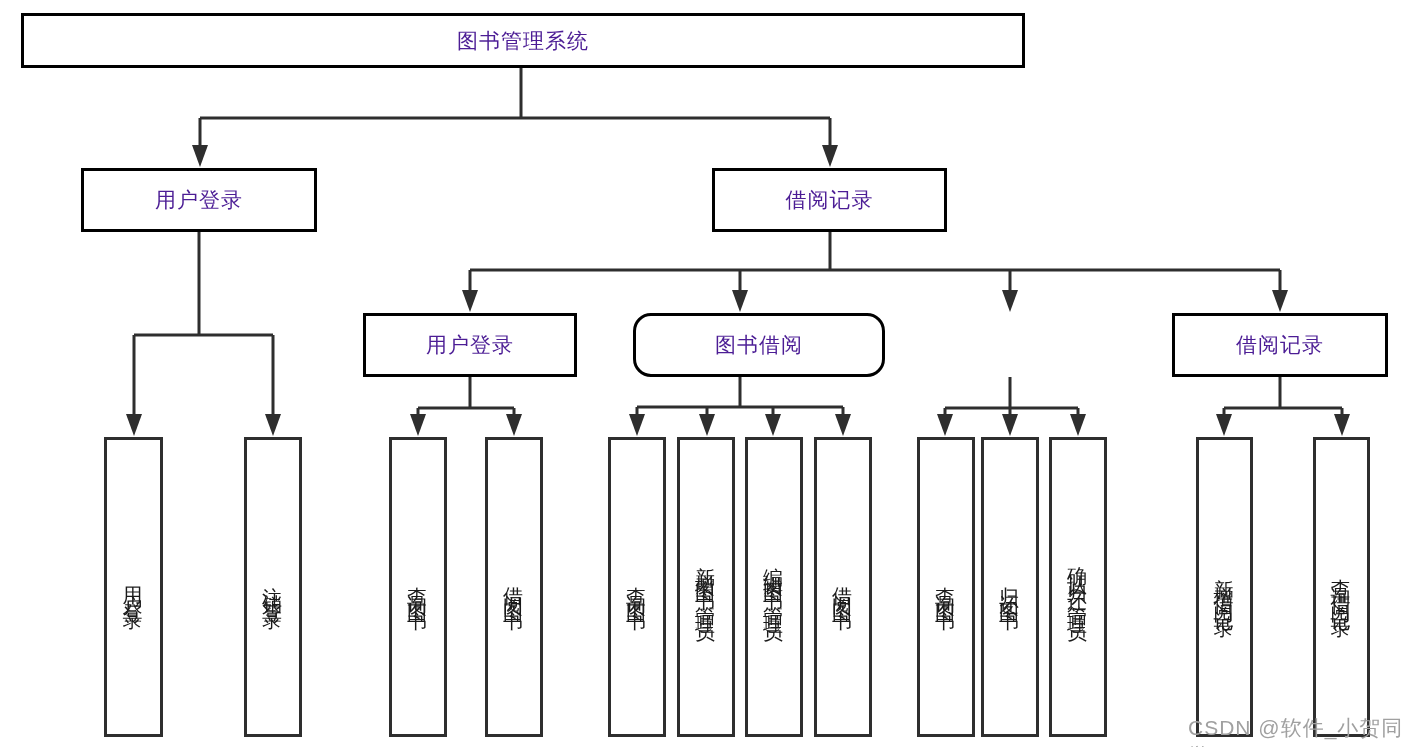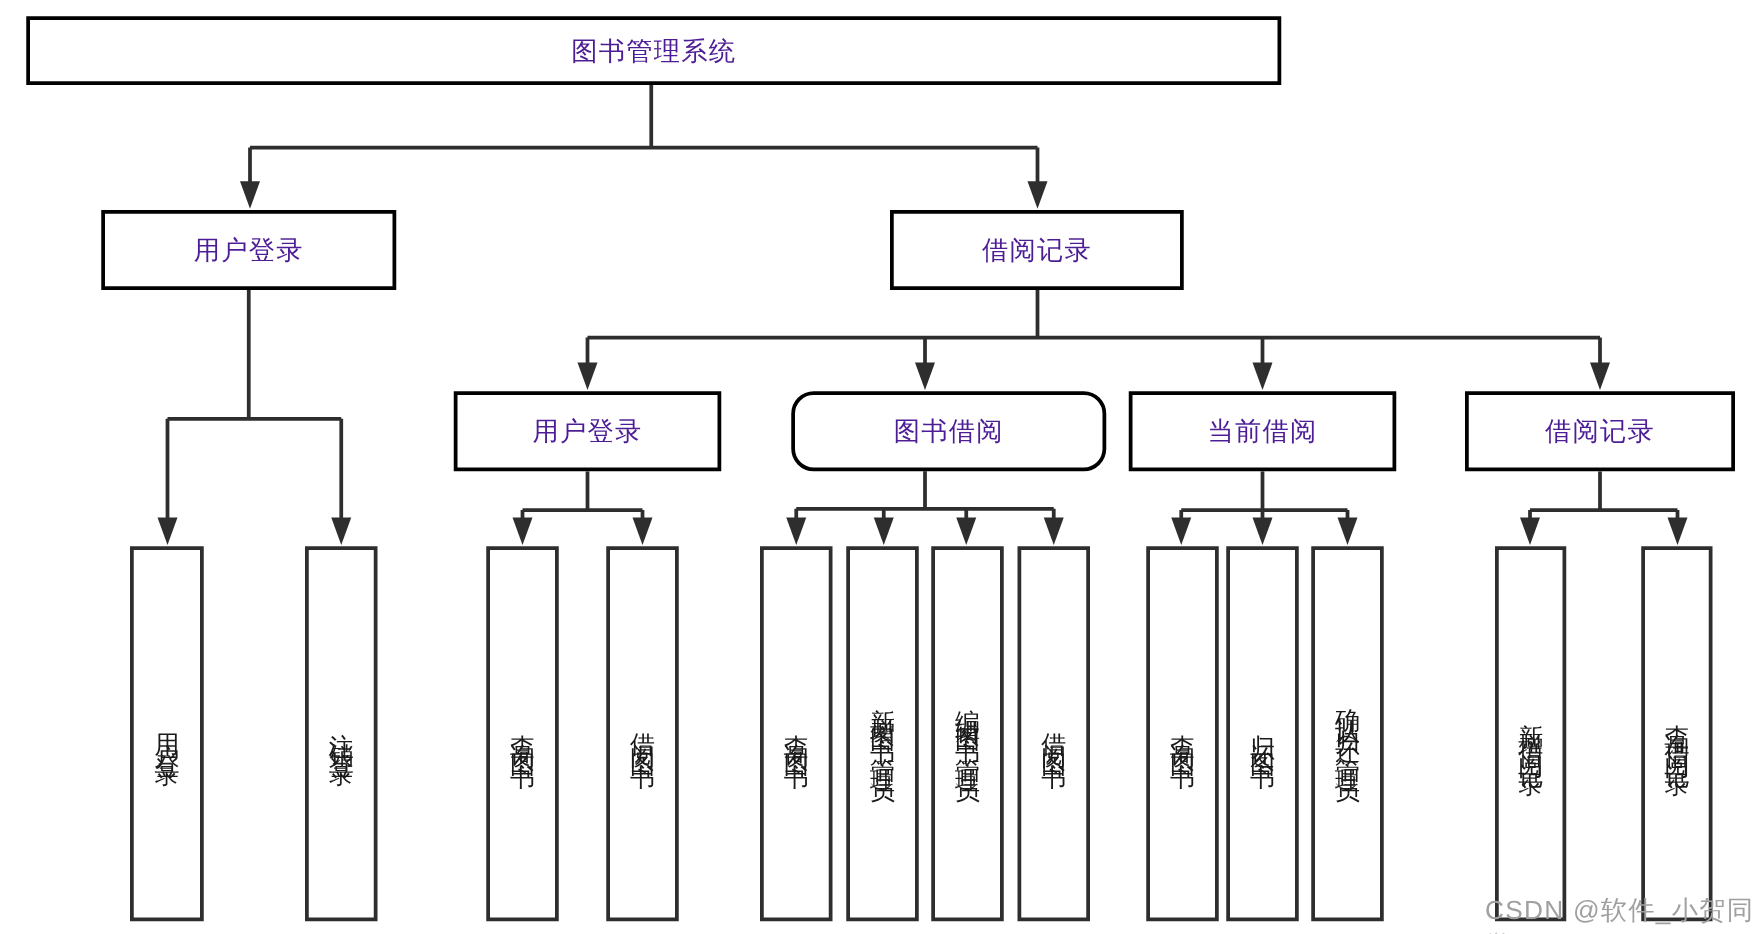--- a/index.html
+++ b/index.html
@@ -89,23 +89,20 @@
   <div class="hbox" style="left:712px; top:168px; width:235px; height:64px;">
     <span>借阅记录</span>
   </div>
 
   <div class="hbox" style="left:363px; top:313px; width:214px; height:64px;">
     <span>用户登录</span>
   </div>
   <div class="hbox" style="left:633px; top:313px; width:252px; height:64px;border-radius:18px;">
     <span>图书借阅</span>
   </div>
-  <div class="hbox" style="left:903px; top:313px; width:214px; height:64px;">
-    <span>当前借阅</span>
-  </div>
   <div class="hbox" style="left:1172px; top:313px; width:216px; height:64px;">
     <span>借阅记录</span>
   </div>
 
   <div class="vbox" style="left:104px; width:59px;">
     <span>用户登录</span>
   </div>
   <div class="vbox" style="left:244px;">
     <span>注销登录</span>
   </div>

